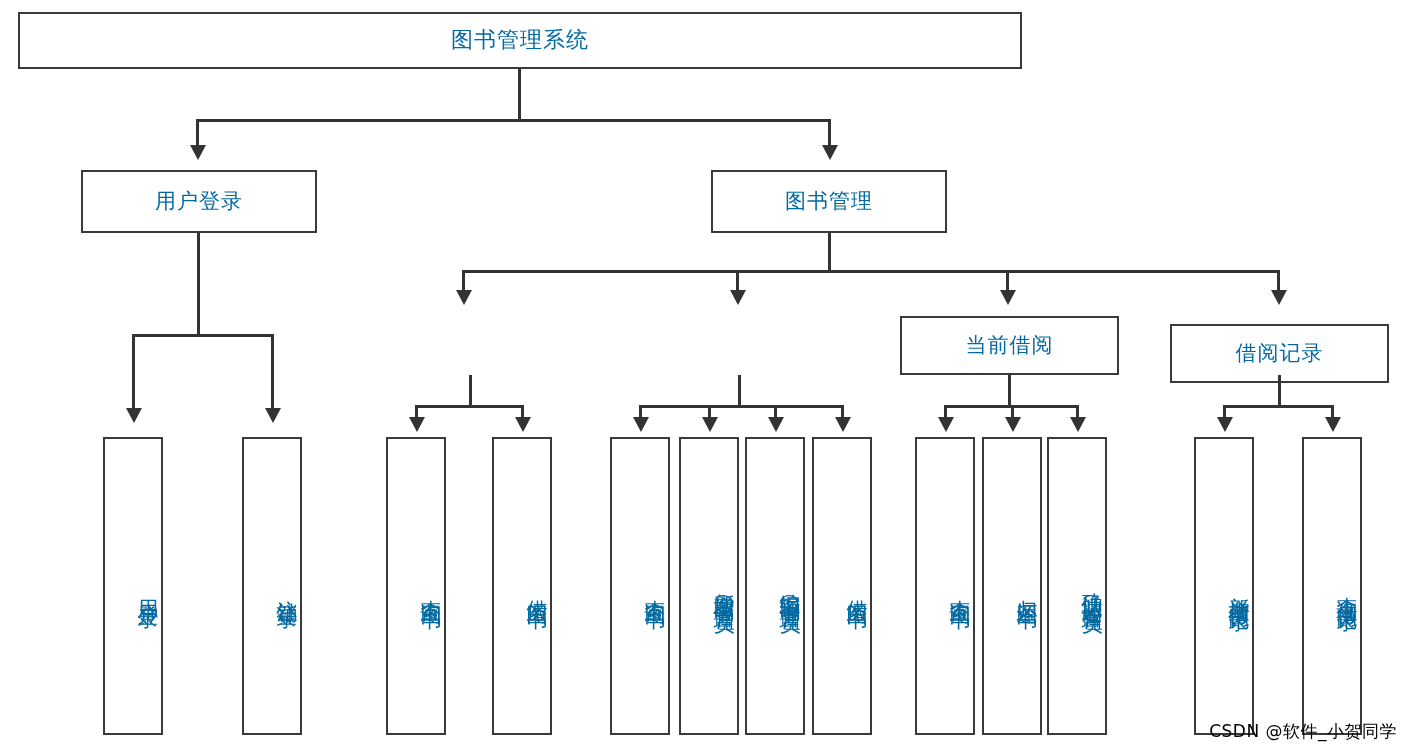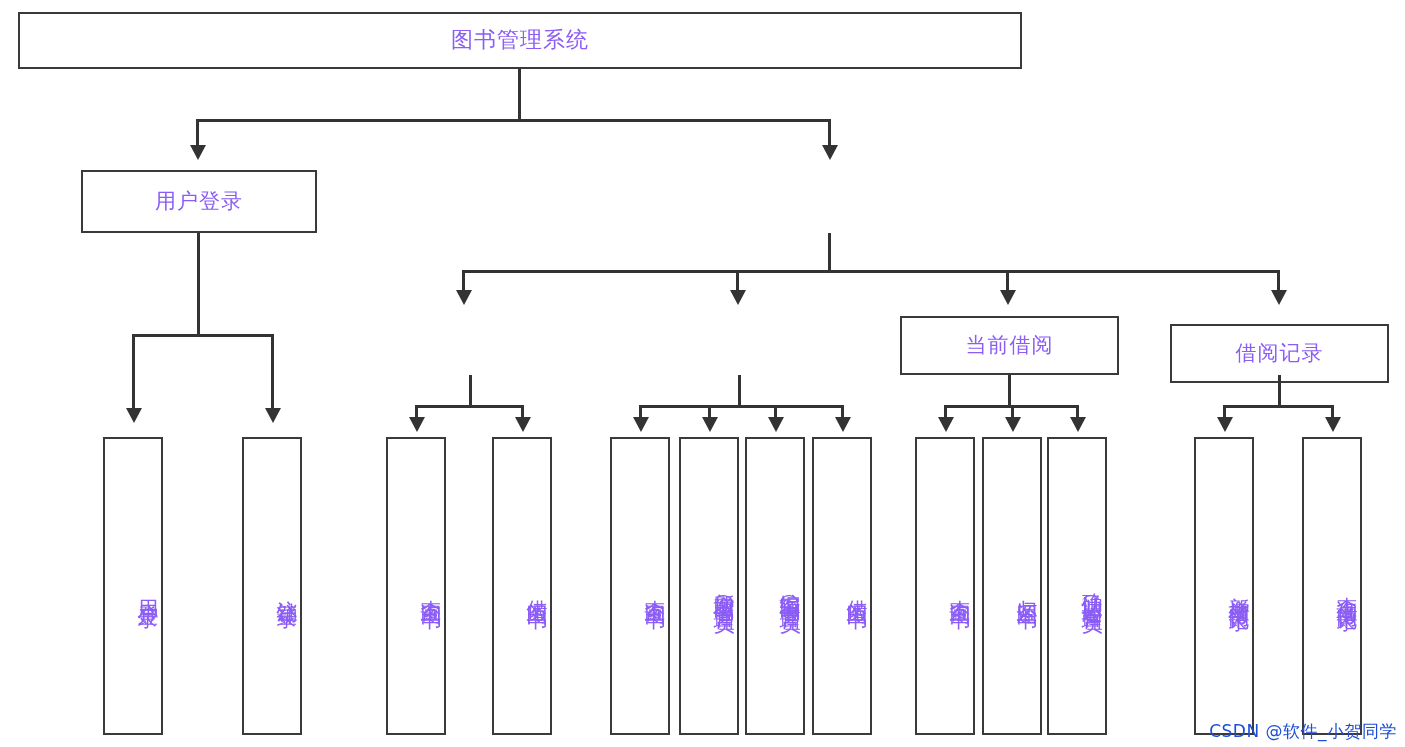--- a/index.html
+++ b/index.html
@@ -18,21 +18,21 @@
   
   .node{
     position:absolute;
     box-sizing:border-box;
     background:#ffffff;
     border:2px solid #3a3a3a;
     display:flex;
     align-items:center;
     justify-content:center;
     text-align:center;
-    color:#8b5cf6;
+    color:#0369a1;
     letter-spacing:1px;
   }
   .node.h{
     font-size:21px;
     line-height:1.2;
   }
   .node.root{font-size:22px;}
   .node.v{
     writing-mode:vertical-rl;
     text-orientation:upright;
@@ -61,21 +61,21 @@
     border-left:8px solid transparent;
     border-right:8px solid transparent;
     border-top:15px solid #333333;
   }
   
   #watermark{
     position:absolute;
     right:8px;
     bottom:4px;
     font-size:17px;
-    color:#1d4ed8;
+    color:#000000;
     letter-spacing:0.5px;
     white-space:nowrap;
     user-select:none;
   }
 </style>
 </head>
 <body>
 
 <div id="canvas">
 
@@ -88,20 +88,23 @@
   <div class="ln hline" style="left:197px;top:119px;width:634px;"></div>
 
   <div class="ln vline" style="left:196px;top:119px;height:28px;"></div>
   <div class="arrow" style="left:190px;top:145px;"></div>
 
   <div class="ln vline" style="left:828px;top:119px;height:28px;"></div>
   <div class="arrow" style="left:822px;top:145px;"></div>
 
   <div class="node h" style="left:81px;top:170px;width:236px;height:63px;">
     <span>用户登录</span>
+  </div>
+  <div class="node h" style="left:711px;top:170px;width:236px;height:63px;">
+    <span>图书管理</span>
   </div>
 
   <div class="ln vline" style="left:197px;top:233px;height:103px;"></div>
   <div class="ln hline" style="left:133px;top:334px;width:141px;"></div>
   <div class="ln vline" style="left:132px;top:334px;height:76px;"></div>
   <div class="arrow" style="left:126px;top:408px;"></div>
   <div class="ln vline" style="left:271px;top:334px;height:76px;"></div>
   <div class="arrow" style="left:265px;top:408px;"></div>
 
   <div class="ln vline" style="left:828px;top:233px;height:40px;"></div>

